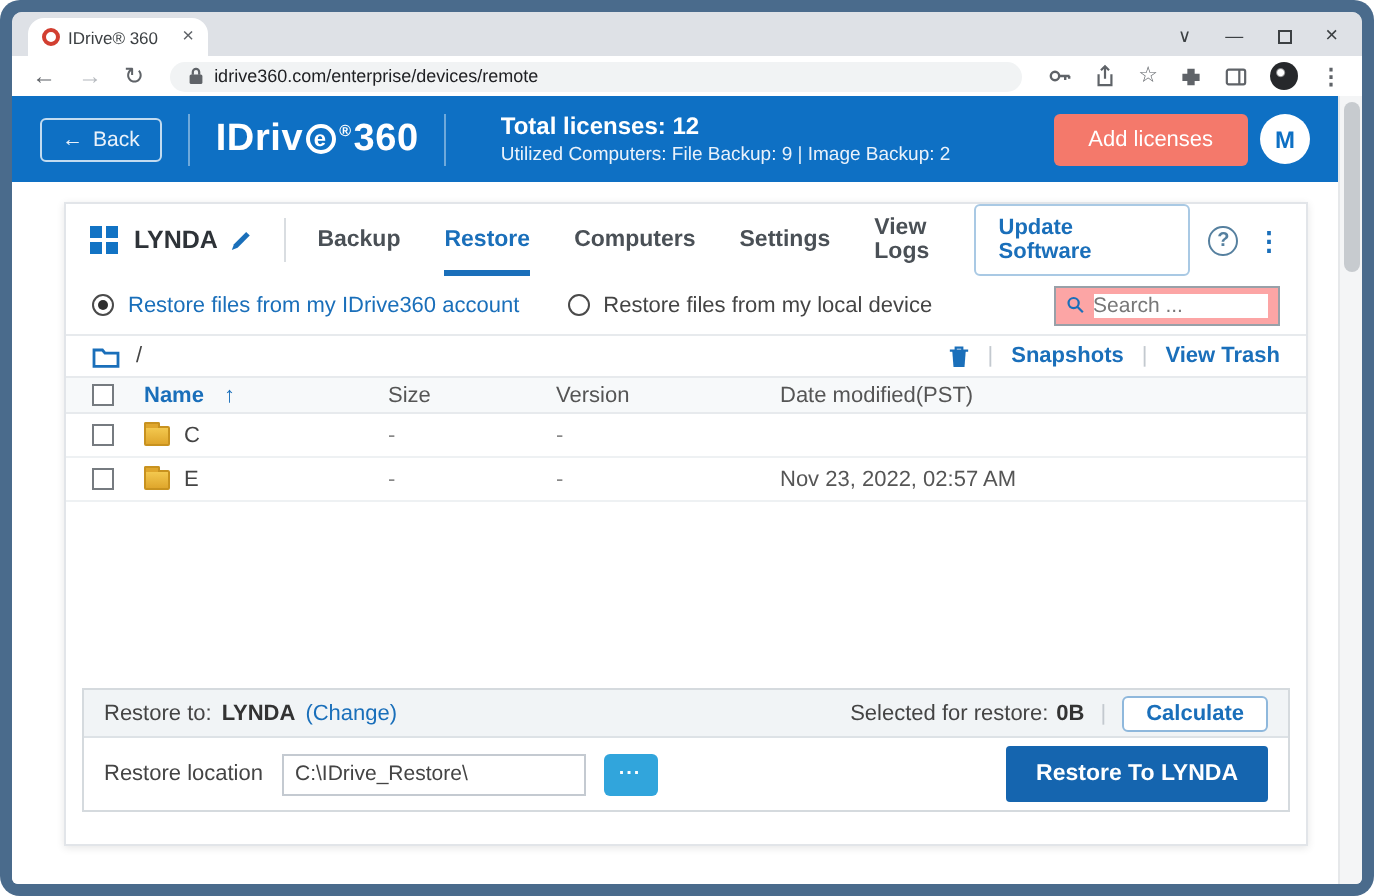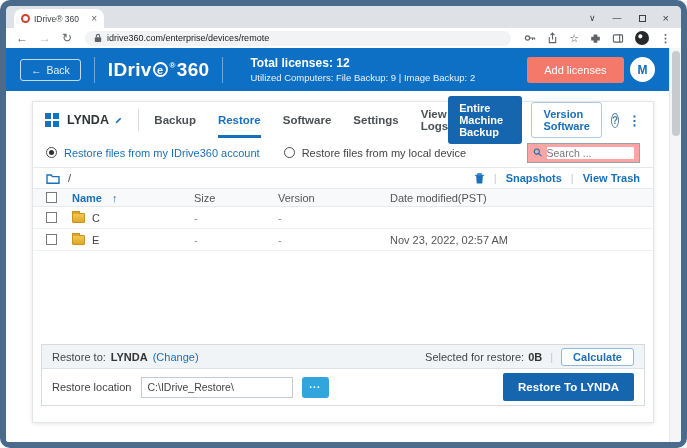--- a/index.html
+++ b/index.html
@@ -194,27 +194,26 @@
                   <span></span>
                 </span>
               <span class="machine-name">LYNDA</span>
               <svg width="11" height="11" viewBox="0 0 12 12">
                   <path d="M1 11l1.2-3.2L9 1l2 2-6.8 6.8z" fill="#1a6fba"></path>
                 </svg>
               <div class="vdiv"></div>
               <div class="tabs">
                 <span class="tab-item">Backup</span>
                 <span class="tab-item active">Restore</span>
-                <span class="tab-item">Software</span>
+                <span class="tab-item">Computers</span>
                 <span class="tab-item">Settings</span>
                 <span class="tab-item">View Logs</span>
               </div>
               <div class="machine-actions">
-                <span class="btn-primary">Entire Machine Backup</span>
-                <span class="btn-outline">Version Software</span>
+                <span class="btn-outline">Update Software</span>
                 <span class="help-circ">?</span>
                 <span class="kebab-app">⋮</span>
               </div>
             </div>
 
             <div class="radio-row">
               <div class="radio">
                 <span class="rc sel"></span>
                 <span class="radio-label-sel">Restore files from my IDrive360 account</span>
               </div>

